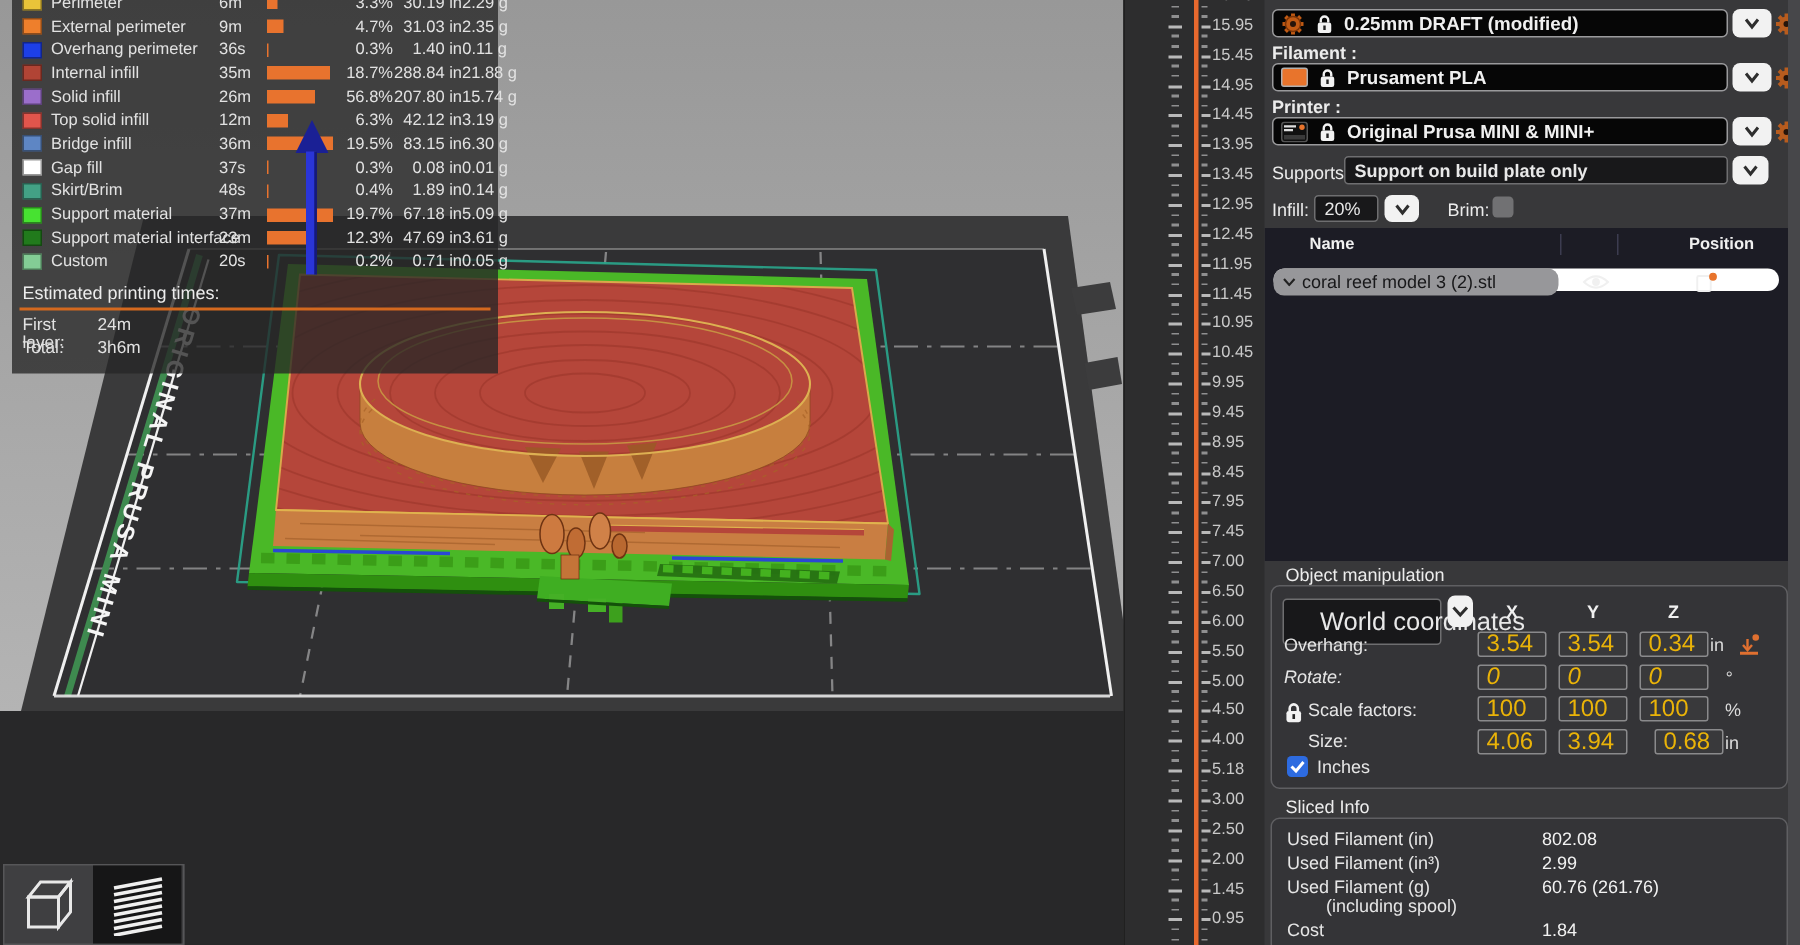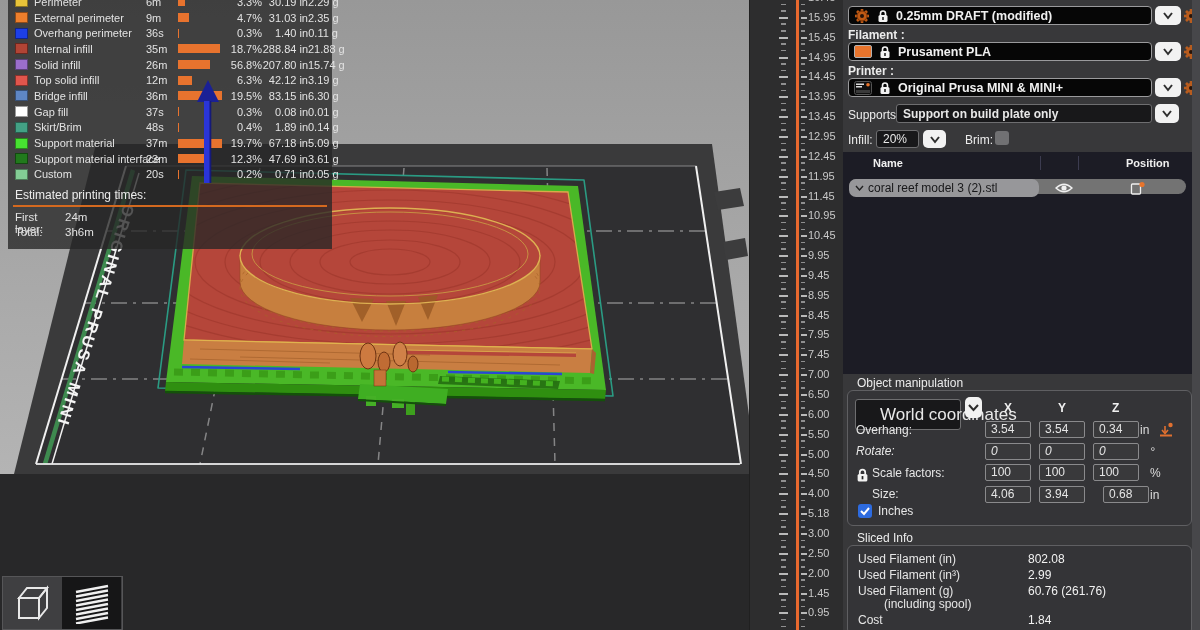--- a/index.html
+++ b/index.html
@@ -52,30 +52,30 @@
   .chevbtn { position:absolute; background:#f2f2f2; border-radius:5px; display:flex;
     align-items:center; justify-content:center; }
   .gearbtn { position:absolute; width:16px; height:16px; }
   .ddark { position:absolute; background:#18181a; border:1px solid #6e6e70; border-radius:3px;
     color:#e8e8e8; font-size:12px; display:flex; align-items:center; padding-left:6px; white-space:nowrap; }
   .cb { position:absolute; border-radius:3px; }
   #list-area { position:absolute; left:0; top:152px; width:349px; height:222px; background:#1c1c25; }
   .lhdr { position:absolute; top:5px; color:#f0f0f0; font-size:11px; font-weight:700; }
   .lsep { position:absolute; top:4px; width:1px; height:14px; background:#3c3c50; }
   #obj-row-band { position:absolute; left:6px; top:27px; width:337px; height:15px;
-    background:#737373; border-radius:9px; }
+    background:#ffffff; border-radius:9px; }
   #obj-name-cell { position:absolute; left:0; top:0; width:190px; height:18px; background:#97979a;
     border-radius:7px; color:#18181a; font-size:12px; display:flex; align-items:center; gap:4px;
     padding-left:6px; white-space:nowrap; overflow:hidden; }
   .groupbox { position:absolute; left:4px; width:345px; border:1px solid #5f5f62;
     border-radius:6px; background:#343437; }
   .mrow { position:absolute; height:17px; display:flex; align-items:center; }
   .mlabel { position:absolute; color:#e6e6e6; font-size:12px; white-space:nowrap; }
   .minput { position:absolute; width:46px; height:17px; background:#39393b; border:1px solid #8a8a8c;
-    border-radius:2px; color:#e5e5e5; font-size:12px; line-height:15px; padding-left:5px; }
+    border-radius:2px; color:#eab308; font-size:16px; line-height:15px; padding-left:5px; }
   .munit { position:absolute; color:#dcdcdc; font-size:12px; }
   .axhdr { position:absolute; color:#f0f0f0; font-size:12px; font-weight:700; }
   .sirow-label { position:absolute; left:10px; color:#e6e6e6; font-size:12px; white-space:nowrap; }
   .sirow-value { position:absolute; left:180px; color:#f2f2f2; font-size:12px; white-space:nowrap; }
   #scrollbar { position:absolute; left:349px; top:0; width:8px; height:630px; background:#47474a; }
   #z-arrow { left:197px; top:80px; z-index:6; }
 </style>
 </head>
 <body>
 

